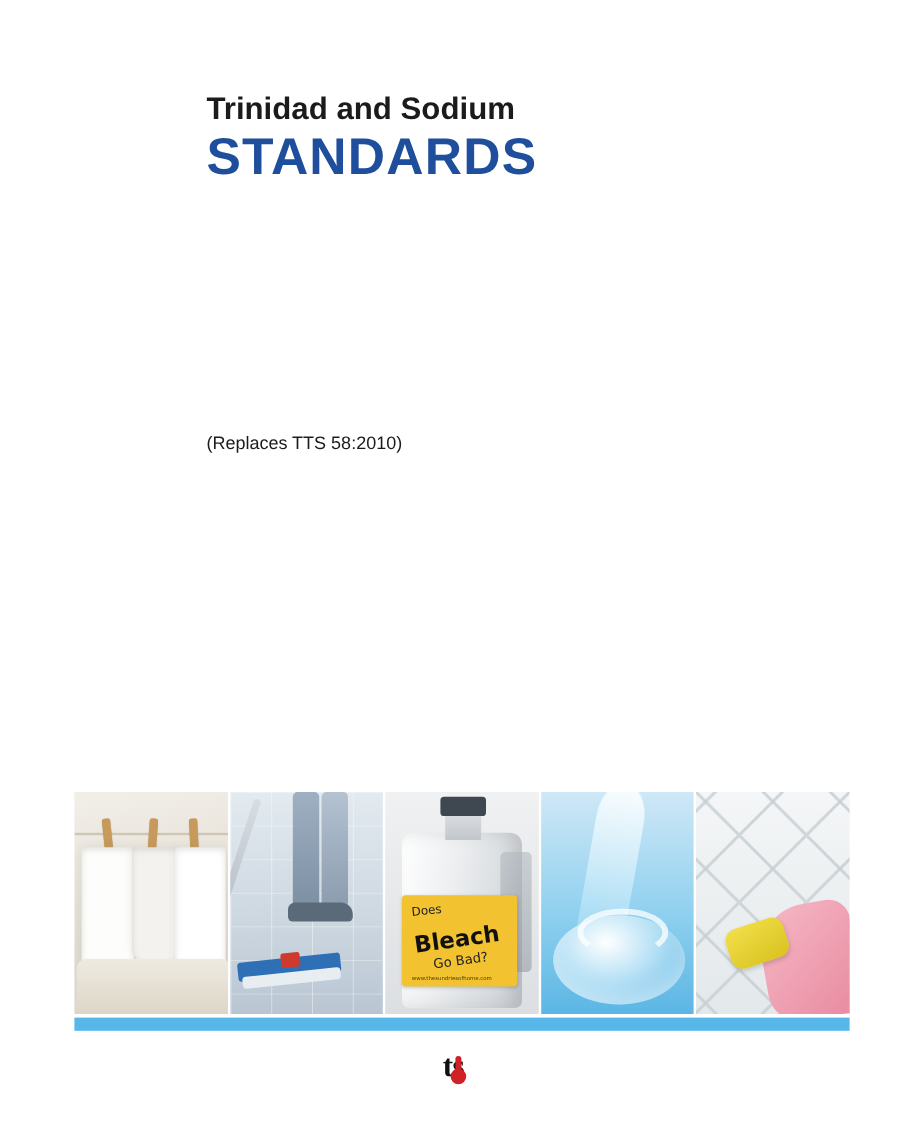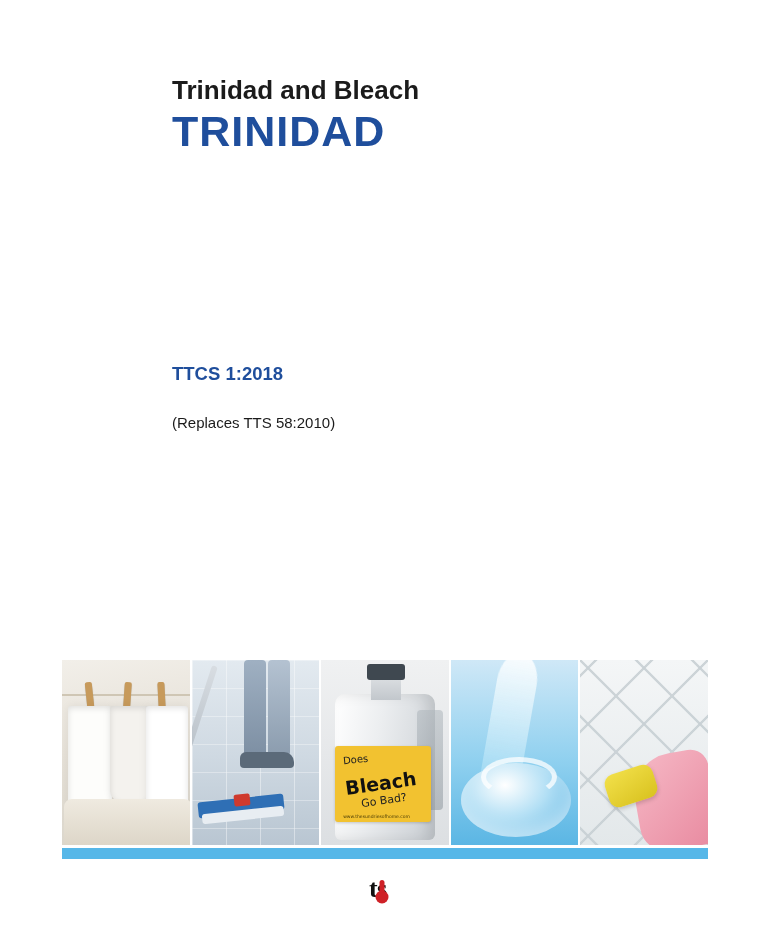--- a/index.html
+++ b/index.html
@@ -368,26 +368,25 @@
     letter-spacing: .2px;
     white-space: nowrap;
   }
 </style>
 </head>
 <body>
 
 <div class="page">
 
   <div class="header-block">
-    <div class="title-line1">Trinidad and Bleach</div>
-    <div class="title-standard">TRINIDAD</div>
+    <div class="title-line1">Trinidad and Sodium</div>
+    <div class="title-standard">STANDARDS</div>
   </div>
 
   <div class="info-block">
-    <div class="std-code">TTCS 1:2018</div>
     <div class="std-replaces">(Replaces TTS 58:2010)</div>
   </div>
 
   <div class="strip">
 
     <div class="strip-cell img-laundry">
       <div class="line"></div>
       <div class="peg p1"></div>
       <div class="peg p2"></div>
       <div class="peg p3"></div>

